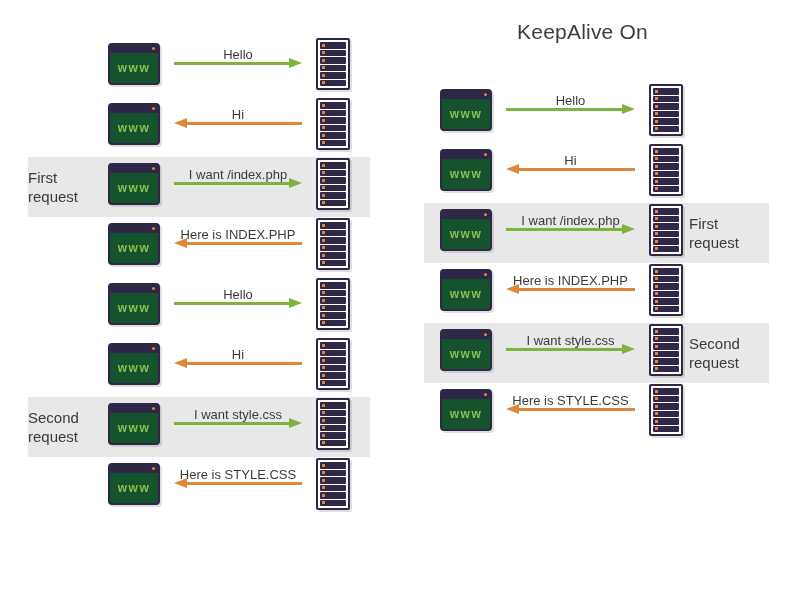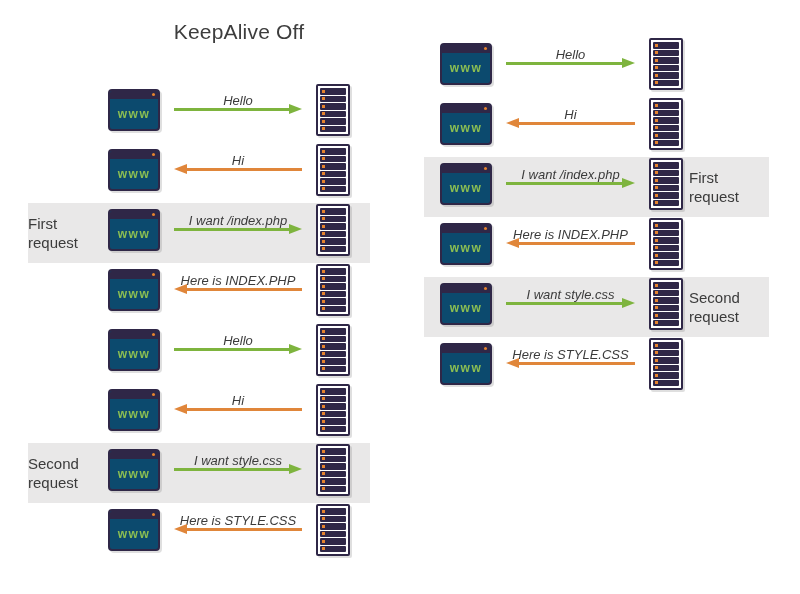--- a/index.html
+++ b/index.html
@@ -24,21 +24,21 @@
   .panel-right .row{padding-left:16px;}
   .row.highlight{background:var(--band);}
   .side-label{
     font-size:15px;line-height:1.3;color:var(--ink);text-align:left;
     display:flex;align-items:center;justify-content:center;
   }
   .side-label.left{width:80px;flex:0 0 80px;}
   .side-label.right{width:80px;flex:0 0 80px;}
   
   .browser{
-    flex:0 0 52px;width:52px;height:42px;box-sizing:border-box;background:#0c4a6e;
+    flex:0 0 52px;width:52px;height:42px;box-sizing:border-box;background:#14532d;
     border:2px solid var(--navy);border-radius:4px;overflow:hidden;
     box-shadow:2px 2px 0 rgba(110,110,110,.22);margin-top:-6px;
   }
   .browser .titlebar{height:8px;background:var(--navy);position:relative;}
   .browser .titlebar .dot{
     position:absolute;right:3px;top:2px;width:3px;height:3px;border-radius:50%;background:var(--led);
   }
   .browser .bbody{
     height:30px;display:flex;align-items:center;justify-content:center;
     color:#8cbf52;font-size:12px;font-weight:bold;letter-spacing:1.5px;
@@ -50,36 +50,35 @@
     border:2px solid var(--navy);border-radius:2px;padding:2px;
     display:flex;flex-direction:column;gap:1px;
     box-shadow:2px 2px 0 rgba(110,110,110,.22);margin-top:-6px;
   }
   .server .slot{flex:1;background:var(--navy);display:flex;align-items:center;border-radius:1px;}
   .server .slot .led{width:3px;height:3px;background:var(--led);margin-left:2px;}
   
   .arrowbox{flex:1 1 auto;position:relative;height:60px;}
   .msg{
     position:absolute;left:0;right:0;bottom:50%;margin-bottom:5px;
-    text-align:center;font-size:13px;color:var(--ink);white-space:nowrap;font-style:italic;
+    text-align:center;font-size:13px;color:var(--ink);white-space:nowrap;
   }
   .arrow{position:absolute;left:14px;right:14px;top:50%;margin-top:-9px;height:11px;}
   .arrow .line{position:absolute;top:4px;height:3px;}
   .arrow .head{position:absolute;top:0;width:0;height:0;
     border-top:5.5px solid transparent;border-bottom:5.5px solid transparent;}
   .arrow.right .line{left:0;right:10px;background:var(--green);}
   .arrow.right .head{right:0;border-left:13px solid var(--green);}
   .arrow.left .line{left:10px;right:0;background:var(--orange);}
   .arrow.left .head{left:0;border-right:13px solid var(--orange);}
 </style>
 </head>
 <body style="--green: #7eb43e; --orange: #e0863a; --navy: #2f2747; --led: #e5832e; --band: #e9e8e8; --ink: #3b3b3b;">
 
 <div class="panel panel-left">
-  <div class="title">KeepAlive Off</div>
   <div class="rows">
       <div class="row">
     <div class="side-label left"></div>
     <div class="browser">
       <div class="titlebar">
         <span class="dot"></span>
       </div>
       <div class="bbody">www</div>
     </div>
     <div class="arrowbox">
@@ -383,20 +382,21 @@
               <span class="led"></span>
             </div>
       </div>
     </div>
 
   </div>
     </div>
 </div>
 
 <div class="panel panel-right">
+  <div class="title">KeepAlive On</div>
   <div class="rows">
       <div class="row">
 
     <div class="browser">
       <div class="titlebar">
         <span class="dot"></span>
       </div>
       <div class="bbody">www</div>
     </div>
     <div class="arrowbox">

